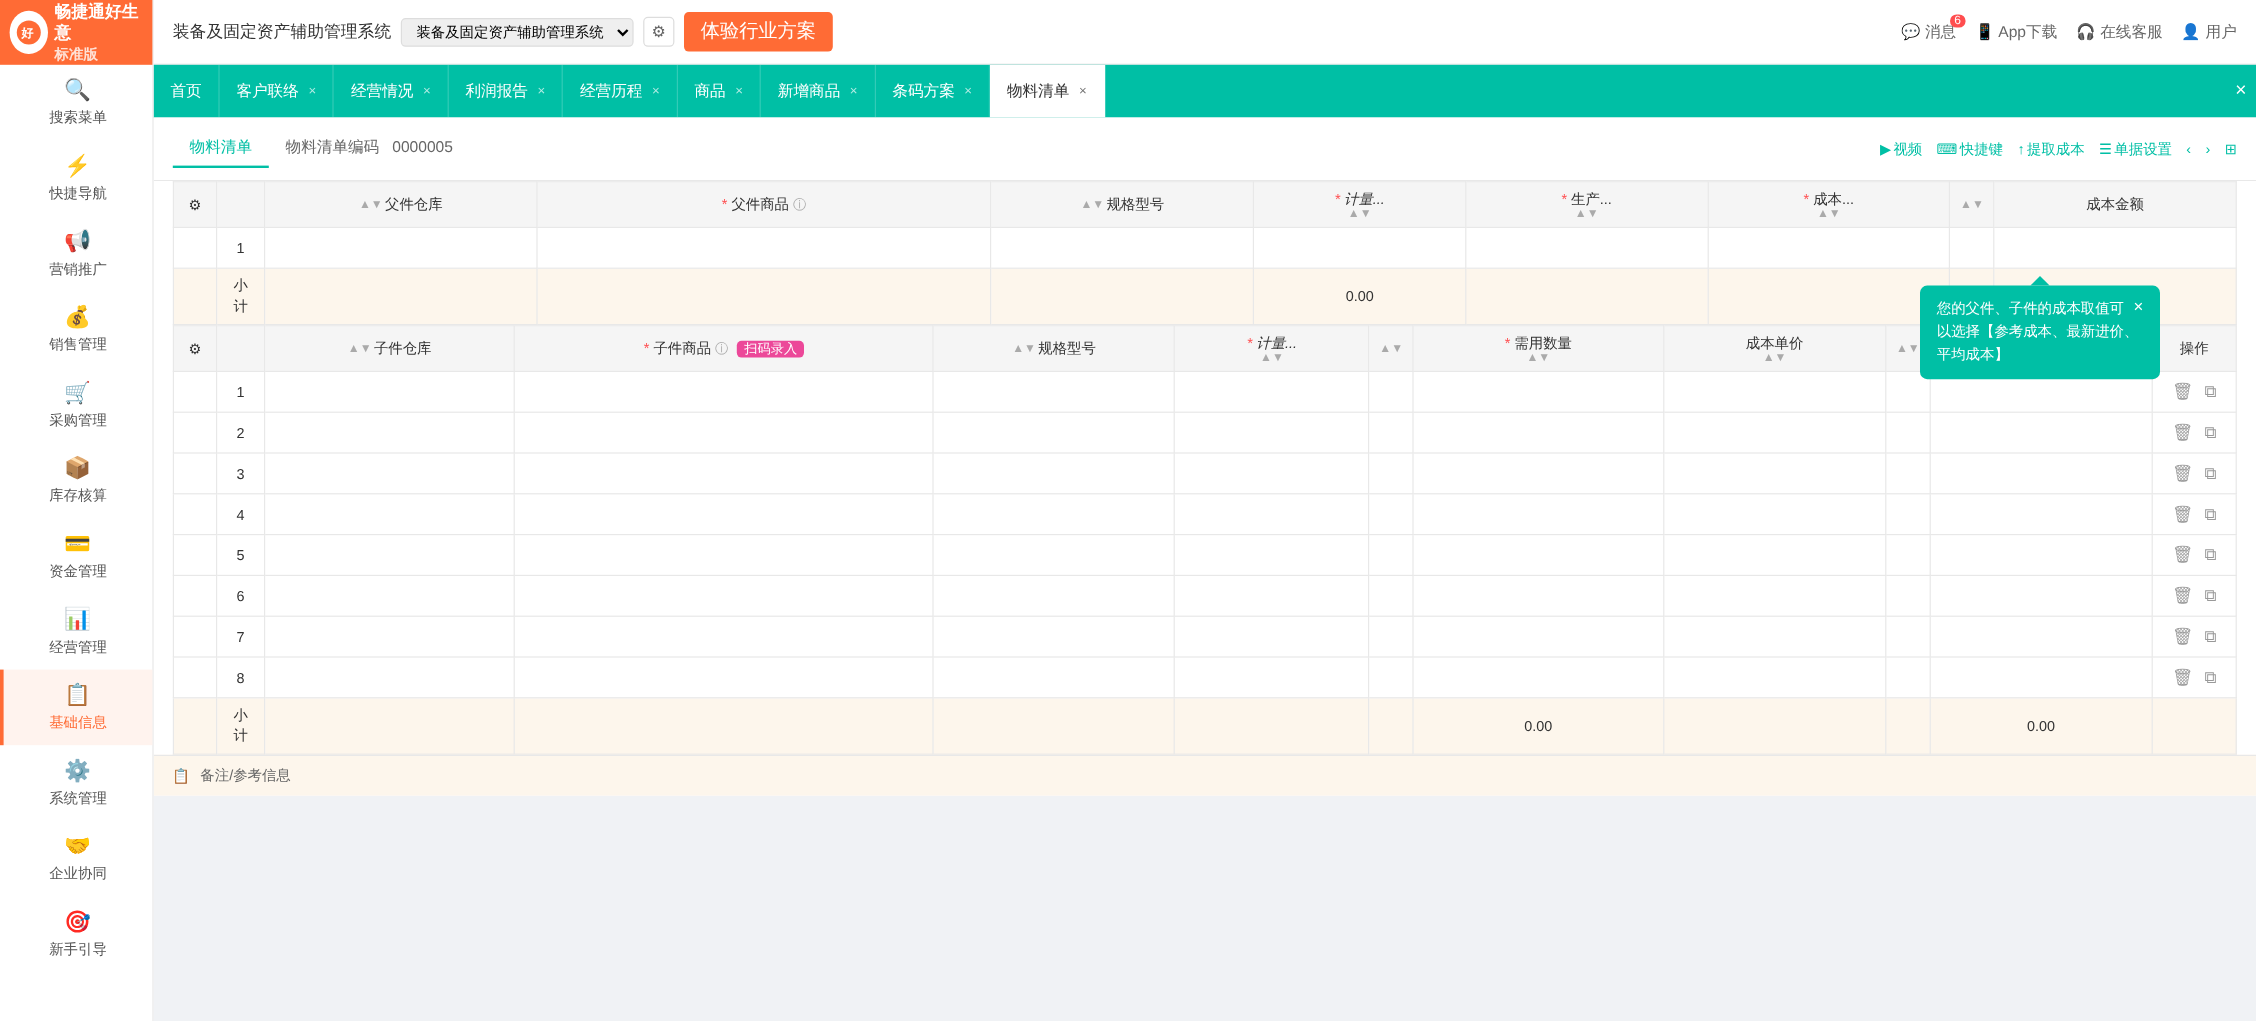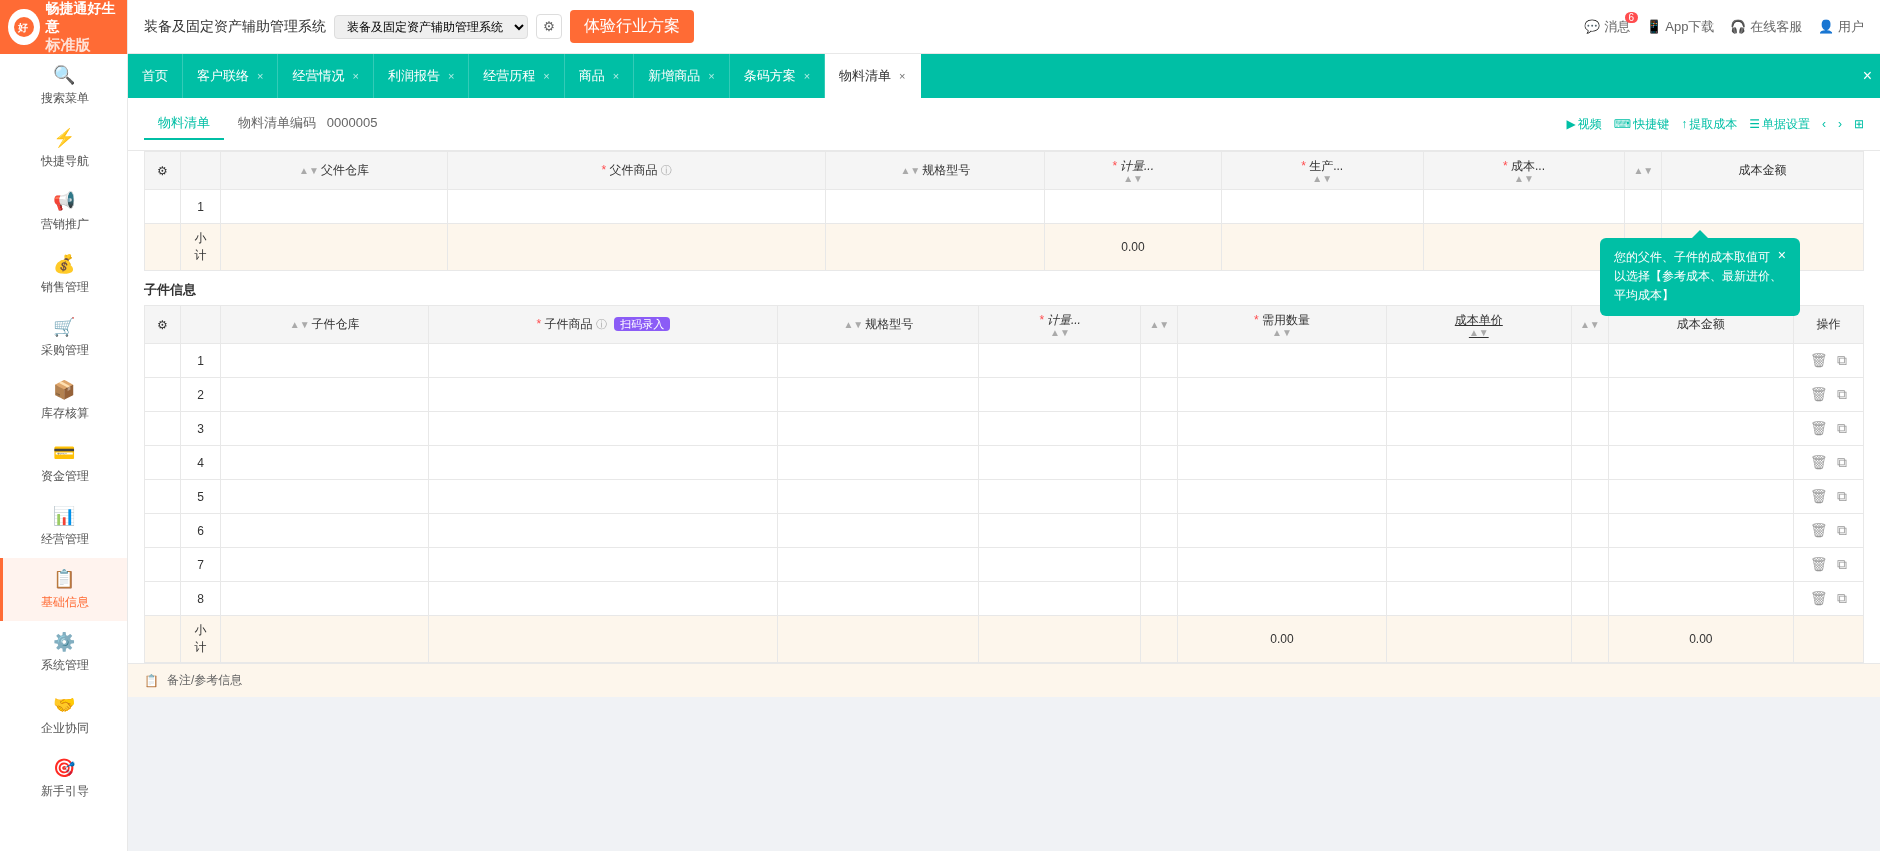--- a/index.html
+++ b/index.html
@@ -3,21 +3,21 @@
   <meta charset="utf-8">
   <style>
     * { box-sizing: border-box; margin: 0; padding: 0; }
     body { font-family: "Microsoft YaHei", "PingFang SC", sans-serif; font-size: 13px; background: #f5f5f5; display: flex; height: 851px; overflow: hidden; }
 
     
     .sidebar { width: 128px; background: #fff; display: flex; flex-direction: column; border-right: 1px solid #e8e8e8; flex-shrink: 0; }
     .sidebar-logo { background: #ff6b35; padding: 12px 8px; display: flex; align-items: center; gap: 6px; color: #fff; font-size: 14px; font-weight: bold; height: 54px; }
     .sidebar-logo .logo-icon { width: 36px; height: 36px; background: #fff; border-radius: 50%; display: flex; align-items: center; justify-content: center; }
     .sidebar-logo .logo-icon svg { width: 24px; height: 24px; }
-    .sidebar-subtitle { font-size: 15px; opacity: 0.8; }
+    .sidebar-subtitle { font-size: 12px; opacity: 0.8; }
     .sidebar-item { display: flex; flex-direction: column; align-items: center; justify-content: center; padding: 10px 4px; cursor: pointer; color: #555; gap: 4px; font-size: 12px; border-left: 3px solid transparent; }
     .sidebar-item.active { background: #fff3ee; color: #ff6b35; border-left-color: #ff6b35; }
     .sidebar-item .si-icon { font-size: 18px; }
 
     
     .main { flex: 1; display: flex; flex-direction: column; overflow: hidden; }
 
     
     .top-header { background: #fff; display: flex; align-items: center; justify-content: space-between; padding: 0 16px; height: 54px; border-bottom: 1px solid #e8e8e8; flex-shrink: 0; }
     .top-header-left { display: flex; align-items: center; gap: 8px; font-size: 13px; color: #333; }
@@ -60,24 +60,24 @@
     .col-settings { width: 36px; }
     .col-num { width: 40px; }
     .col-warehouse { min-width: 90px; }
     .col-product { min-width: 150px; }
     .col-spec { min-width: 80px; }
     .col-unit { min-width: 70px; font-style: italic; }
     .col-produce { min-width: 80px; }
     .col-cost { min-width: 80px; }
     .col-amount { min-width: 80px; }
     .col-qty { min-width: 90px; }
-    .col-cost-unit { min-width: 80px; text-decoration: underline; }
+    .col-cost-unit { min-width: 80px; }
     .col-ops { width: 70px; }
 
-    .scan-badge { background: #8b5cf6; color: #fff; border-radius: 4px; padding: 1px 6px; font-size: 11px; margin-left: 4px; }
+    .scan-badge { background: #ec4899; color: #fff; border-radius: 4px; padding: 1px 6px; font-size: 11px; margin-left: 4px; }
 
     
     .action-icon { color: #999; cursor: pointer; font-size: 14px; padding: 0 3px; }
 
     
     .tooltip-popup { position: absolute; background: #00bfa5; color: #fff; border-radius: 6px; padding: 10px 14px; font-size: 12px; width: 200px; line-height: 1.6; z-index: 100; top: 140px; right: 80px; }
     .tooltip-popup::before { content: ''; position: absolute; top: -8px; left: 50%; transform: translateX(-50%); border: 8px solid transparent; border-bottom-color: #00bfa5; border-top: none; }
     .tooltip-close { float: right; cursor: pointer; font-size: 14px; line-height: 1; }
 
     .page-container { position: relative; }
@@ -326,21 +326,20 @@
               <td></td>
               <td></td>
               <td></td>
               <td>0.00</td>
             </tr>
           </tbody>
         </table>
       </div>
 
       <div class="section">
-        <div class="section-title">子件信息</div>
         <table class="data-table">
           <thead>
             <tr>
               <th class="col-settings">⚙</th>
               <th class="col-num"></th>
               <th class="col-warehouse">
                 <div class="th-actions">
                   <span class="sort-arrows">▲▼</span>
                   <span>子件仓库</span>
                 </div>

